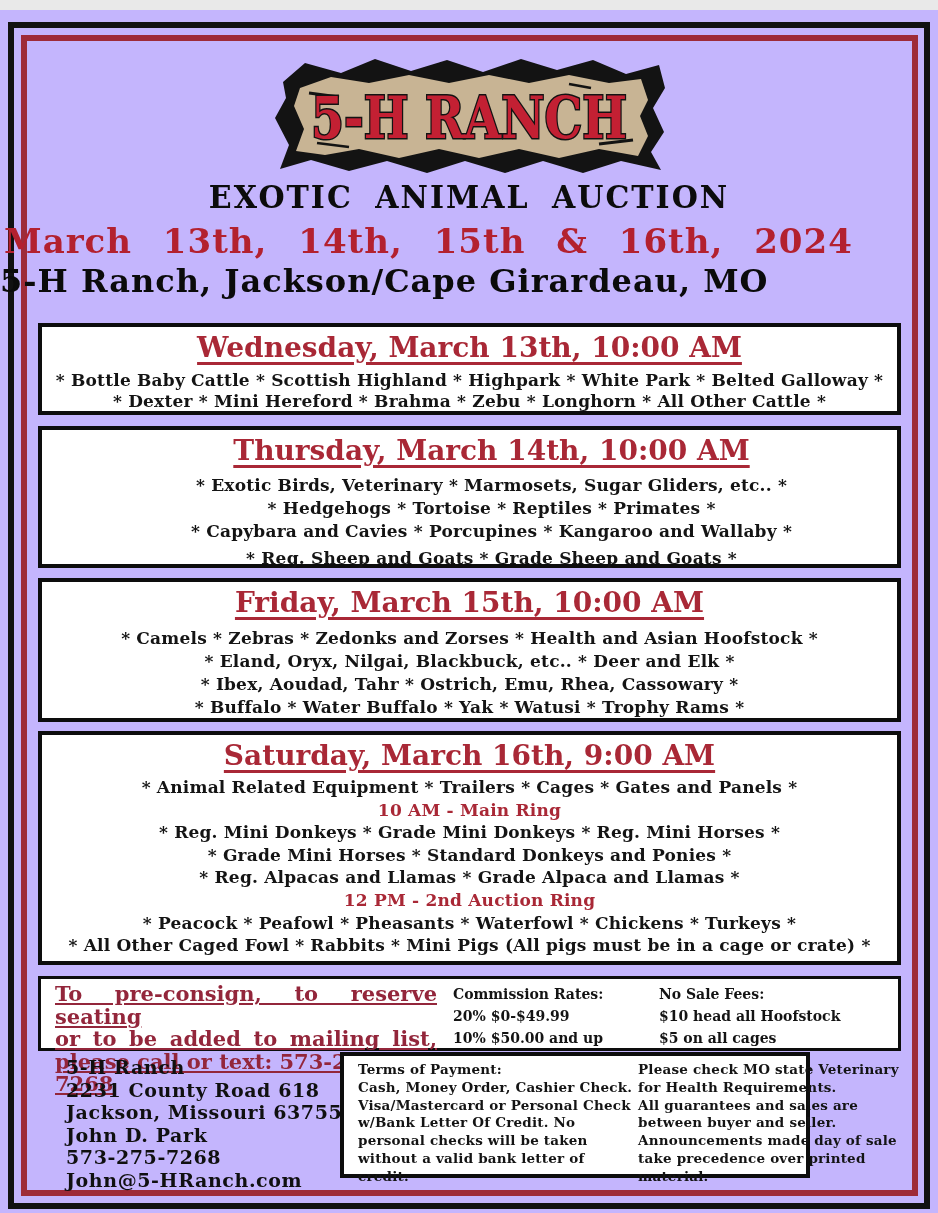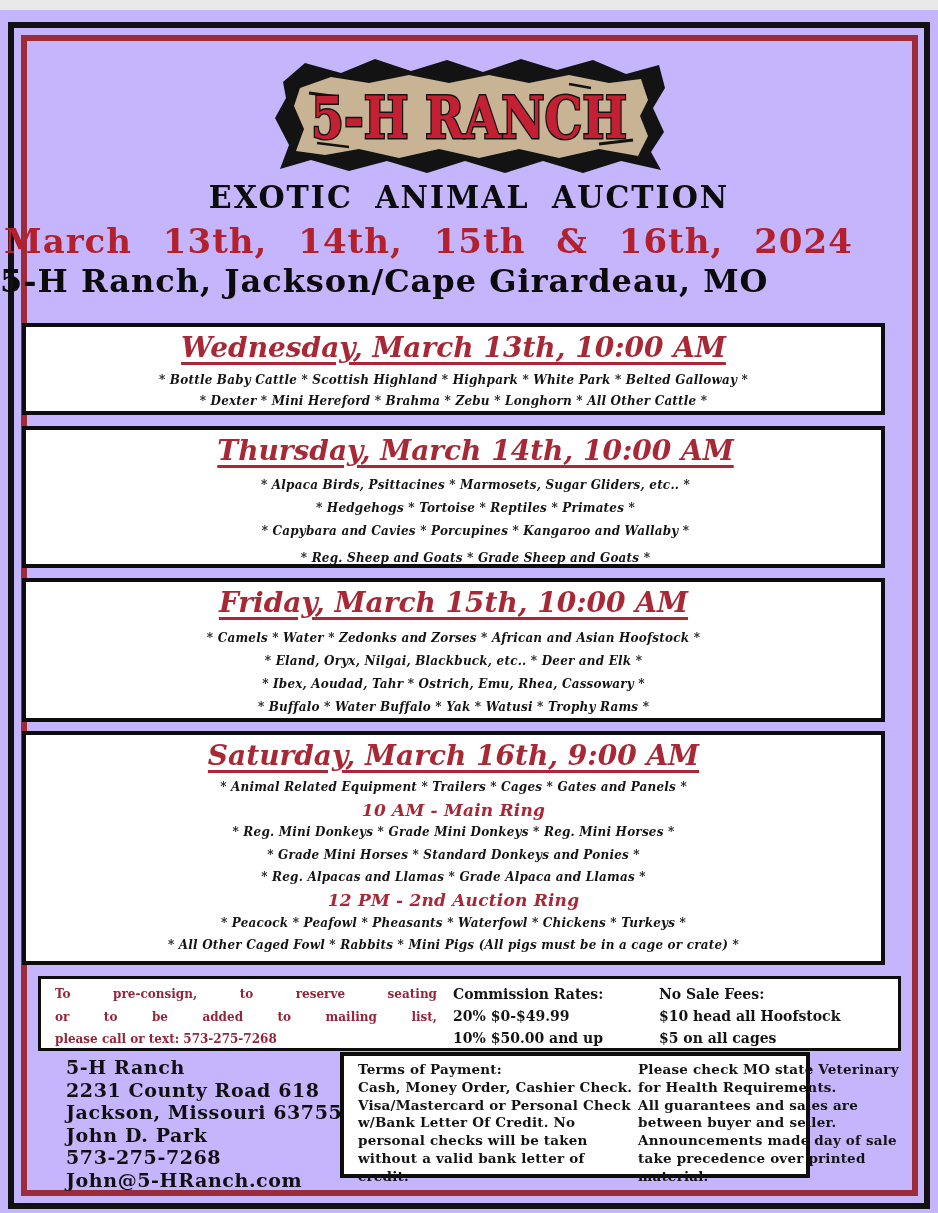--- a/index.html
+++ b/index.html
@@ -32,30 +32,30 @@
     text-align:left;font-size:34px;font-weight:bold;color:#B3212F;
     letter-spacing:1px;word-spacing:18px;
   }
   .loc-title{
     position:absolute;top:252px;left:0;width:100%;
     text-align:left;font-size:32px;font-weight:bold;color:#0b0b0b;
     letter-spacing:1px;
   }
   
   .daybox{
-    position:absolute;left:22px;width:863px;box-sizing:border-box;
-    border:4px solid #0d0d0d;background:#ffffff;text-align:center;font-style:italic;
+    position:absolute;left:38px;width:863px;box-sizing:border-box;
+    border:4px solid #0d0d0d;background:#ffffff;text-align:center;
   }
   .daybox .hd{
     display:inline-block;margin-top:4px;
     font-size:28px;font-weight:bold;color:#A92836;
     text-decoration:underline;text-decoration-thickness:3px;text-underline-offset:5px;
   }
   .dline{
-    font-size:12px;font-weight:bold;color:#141414;
+    font-size:17px;font-weight:bold;color:#141414;
     letter-spacing:0.2px;white-space:nowrap;line-height:23px;
   }
   .dline.red{color:#A92836;font-size:17px;}
   #box-wed{top:313px;height:92px;}
   #box-wed .dline{line-height:21px;}
   #box-wed .first{margin-top:6px;}
   #box-thu{top:416px;height:142px;padding-left:44px;}
   #box-thu .first{margin-top:7px;}
   #box-thu .gap{margin-top:4px;}
   #box-fri{top:568px;height:144px;}
@@ -63,21 +63,21 @@
   #box-sat{top:721px;height:234px;}
   #box-sat .dline{line-height:22.6px;}
   #box-sat .first{margin-top:4px;}
   
   .consign-box{
     position:absolute;left:38px;top:966px;width:863px;height:75px;
     box-sizing:border-box;border:3px solid #0d0d0d;background:#fff;
   }
   .consign-left{
     position:absolute;left:14px;top:4px;width:382px;
-    color:#93263B;font-size:12px;font-weight:bold;line-height:22.5px;
+    color:#93263B;font-size:21px;font-weight:bold;line-height:22.5px;text-decoration:underline;
   }
   .consign-left .just{text-align:justify;text-align-last:justify;}
   .fees-col{
     position:absolute;top:4px;font-size:14px;font-weight:bold;color:#141414;
     line-height:22px;white-space:nowrap;
   }
   #commission-col{left:412px;}
   #nosale-col{left:618px;}
   
   .contact{
@@ -121,29 +121,29 @@
   <div class="loc-title">5-H Ranch, Jackson/Cape Girardeau, MO</div>
 
   <div class="daybox" id="box-wed">
     <div><span class="hd">Wednesday, March 13th, 10:00 AM</span></div>
     <div class="dline first">* Bottle Baby Cattle * Scottish Highland * Highpark * White Park * Belted Galloway *</div>
     <div class="dline">* Dexter * Mini Hereford * Brahma * Zebu * Longhorn * All Other Cattle *</div>
   </div>
 
   <div class="daybox" id="box-thu">
     <div><span class="hd">Thursday, March 14th, 10:00 AM</span></div>
-    <div class="dline first">* Alpaca Birds, Psittacines * Marmosets, Sugar Gliders, etc.. *</div>
+    <div class="dline first">* Exotic Birds, Veterinary * Marmosets, Sugar Gliders, etc.. *</div>
     <div class="dline">* Hedgehogs * Tortoise * Reptiles * Primates *</div>
     <div class="dline">* Capybara and Cavies * Porcupines * Kangaroo and Wallaby *</div>
     <div class="dline gap">* Reg. Sheep and Goats * Grade Sheep and Goats *</div>
   </div>
 
   <div class="daybox" id="box-fri">
     <div><span class="hd">Friday, March 15th, 10:00 AM</span></div>
-    <div class="dline first">* Camels * Water * Zedonks and Zorses * African and Asian Hoofstock *</div>
+    <div class="dline first">* Camels * Zebras * Zedonks and Zorses * Health and Asian Hoofstock *</div>
     <div class="dline">* Eland, Oryx, Nilgai, Blackbuck, etc.. * Deer and Elk *</div>
     <div class="dline">* Ibex, Aoudad, Tahr * Ostrich, Emu, Rhea, Cassowary *</div>
     <div class="dline">* Buffalo * Water Buffalo * Yak * Watusi * Trophy Rams *</div>
   </div>
 
   <div class="daybox" id="box-sat">
     <div><span class="hd">Saturday, March 16th, 9:00 AM</span></div>
     <div class="dline first">* Animal Related Equipment * Trailers * Cages * Gates and Panels *</div>
     <div class="dline red">10 AM - Main Ring</div>
     <div class="dline">* Reg. Mini Donkeys * Grade Mini Donkeys * Reg. Mini Horses *</div>

